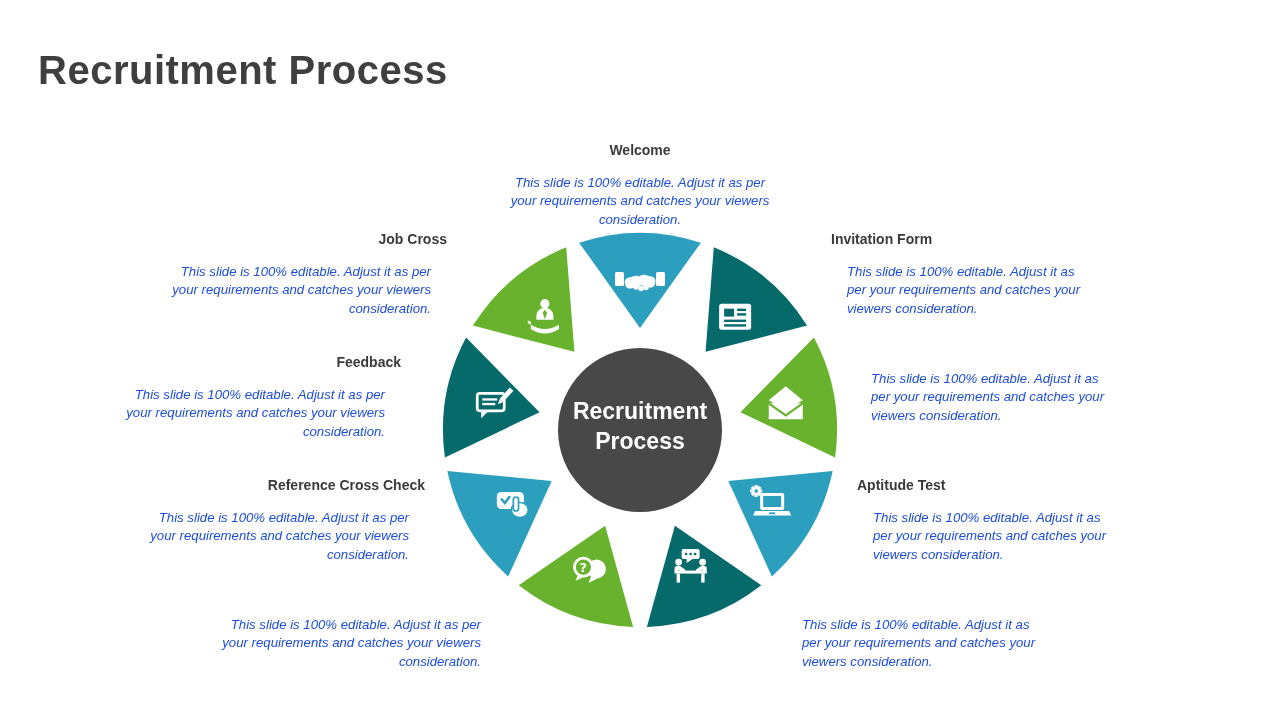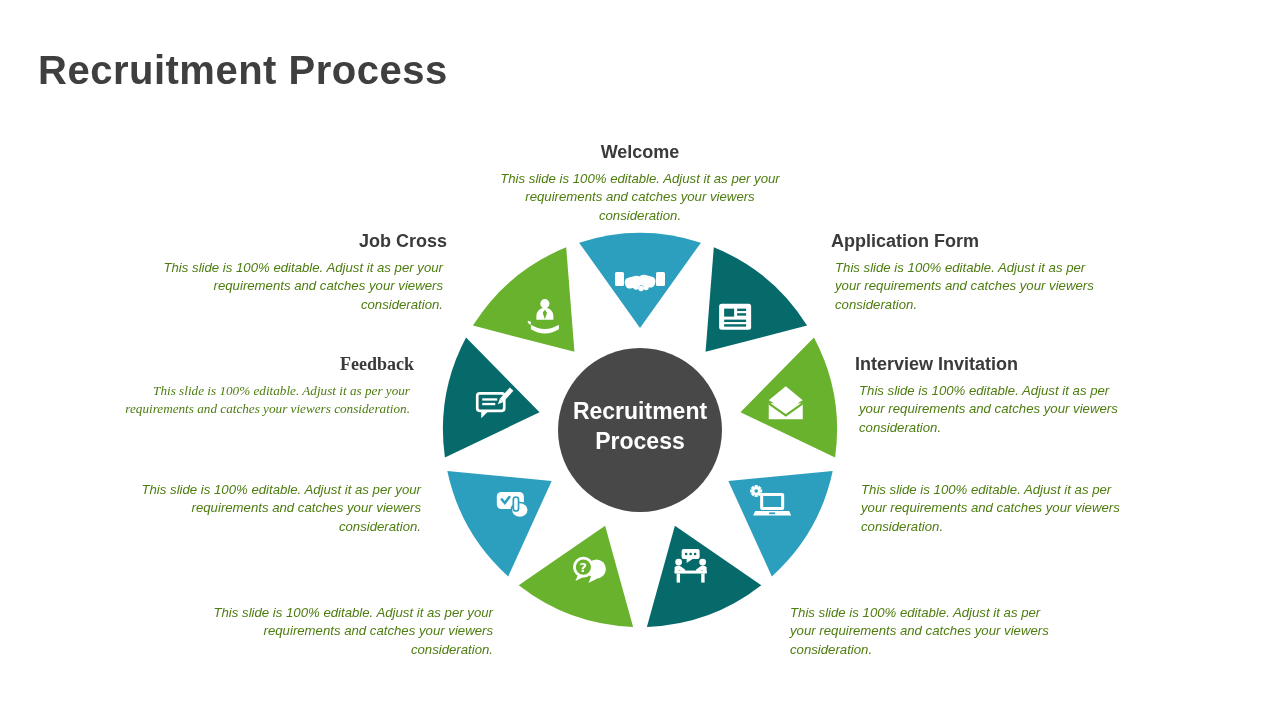--- a/index.html
+++ b/index.html
@@ -16,24 +16,24 @@
     letter-spacing:0.5px;
   }
   #wheel-svg{position:absolute;left:0;top:0;}
   .center-label{
     position:absolute;left:553px;top:396px;width:174px;
     text-align:center;color:#ffffff;font-weight:bold;
     font-size:23px;line-height:1.32;
   }
   .seg-label{position:absolute;}
   .seg-label h3{
-    margin:0 0 7px 0;font-size:18px;font-weight:bold;color:#3a3a3a;
+    margin:0 0 7px 0;font-size:14px;font-weight:bold;color:#3a3a3a;
   }
   .seg-label p{
-    margin:4px;font-size:13.2px;font-style:italic;color:#4d7c0f;line-height:1.4;
+    margin:16px;font-size:13.2px;font-style:italic;color:#1d4ed8;line-height:1.4;
   }
   .align-left{text-align:left;}
   .align-right{text-align:right;}
   .align-center{text-align:center;}
 </style>
 </head>
 <body>
 
 <div class="slide">
   <div class="page-title">Recruitment Process</div>
@@ -135,40 +135,41 @@
       </g>
       <circle cx="640" cy="430" r="82" fill="#484848"></circle>
     </svg>
   <div class="center-label">Recruitment Process</div>
   <div id="labels">
       <div class="seg-label align-center" style="left: 490px; top: 142px; width: 300px;">
         <h3>Welcome</h3>
         <p>This slide is 100% editable. Adjust it as per your requirements and catches your viewers consideration.</p>
       </div>
       <div class="seg-label align-left" style="left: 831px; top: 231px; width: 278px;">
-        <h3>Application Form</h3>
+        <h3>Invitation Form</h3>
         <p>This slide is 100% editable. Adjust it as per your requirements and catches your viewers consideration.</p>
       </div>
       <div class="seg-label align-left" style="left: 855px; top: 354px; width: 278px;">
-        <h3>Interview Invitation</h3>
         <p>This slide is 100% editable. Adjust it as per your requirements and catches your viewers consideration.</p>
       </div>
       <div class="seg-label align-left" style="left: 857px; top: 477px; width: 278px;">
+        <h3>Aptitude Test</h3>
         <p>This slide is 100% editable. Adjust it as per your requirements and catches your viewers consideration.</p>
       </div>
       <div class="seg-label align-left" style="left: 786px; top: 600px; width: 278px;">
         <p>This slide is 100% editable. Adjust it as per your requirements and catches your viewers consideration.</p>
       </div>
       <div class="seg-label align-right" style="left: 197px; top: 600px; width: 300px;">
         <p>This slide is 100% editable. Adjust it as per your requirements and catches your viewers consideration.</p>
       </div>
       <div class="seg-label align-right" style="left: 125px; top: 477px; width: 300px;">
+        <h3>Reference Cross Check</h3>
         <p>This slide is 100% editable. Adjust it as per your requirements and catches your viewers consideration.</p>
       </div>
-      <div class="seg-label align-right" style="left: 114px; top: 354px; width: 300px; font-family: Liberation Serif, serif;">
+      <div class="seg-label align-right" style="left: 101px; top: 354px; width: 300px;">
         <h3>Feedback</h3>
         <p>This slide is 100% editable. Adjust it as per your requirements and catches your viewers consideration.</p>
       </div>
       <div class="seg-label align-right" style="left: 147px; top: 231px; width: 300px;">
         <h3>Job Cross</h3>
         <p>This slide is 100% editable. Adjust it as per your requirements and catches your viewers consideration.</p>
       </div>
     </div>
 </div>
 

